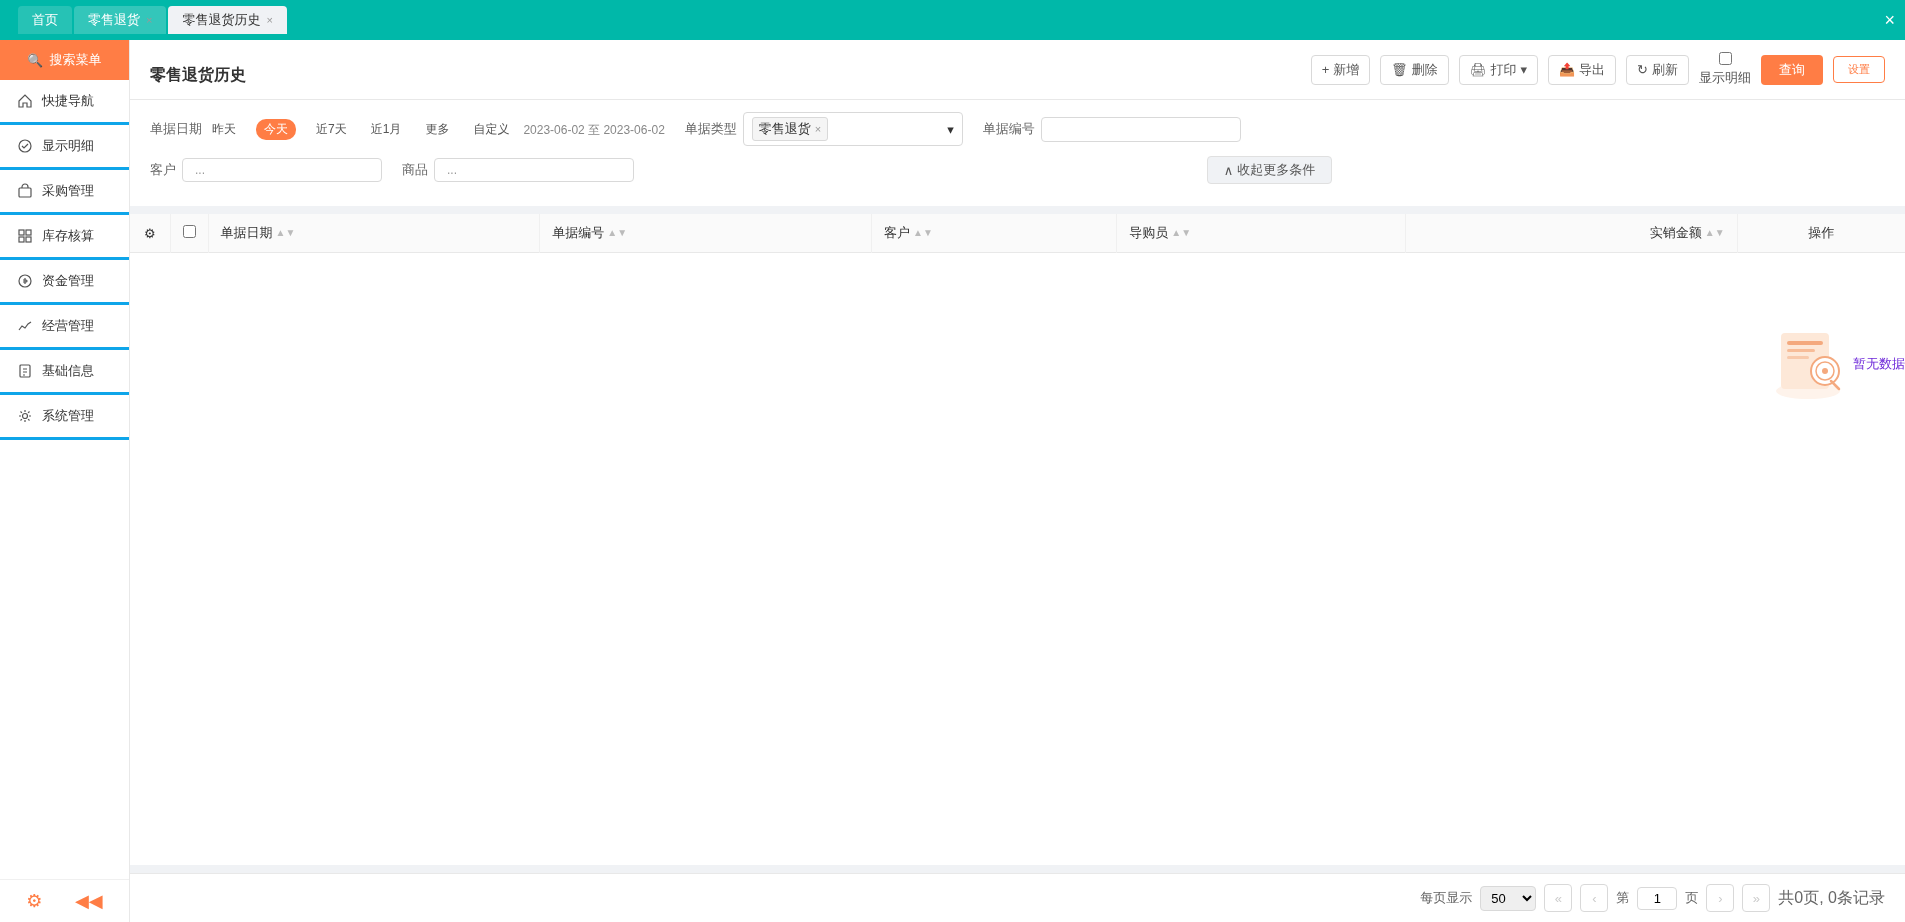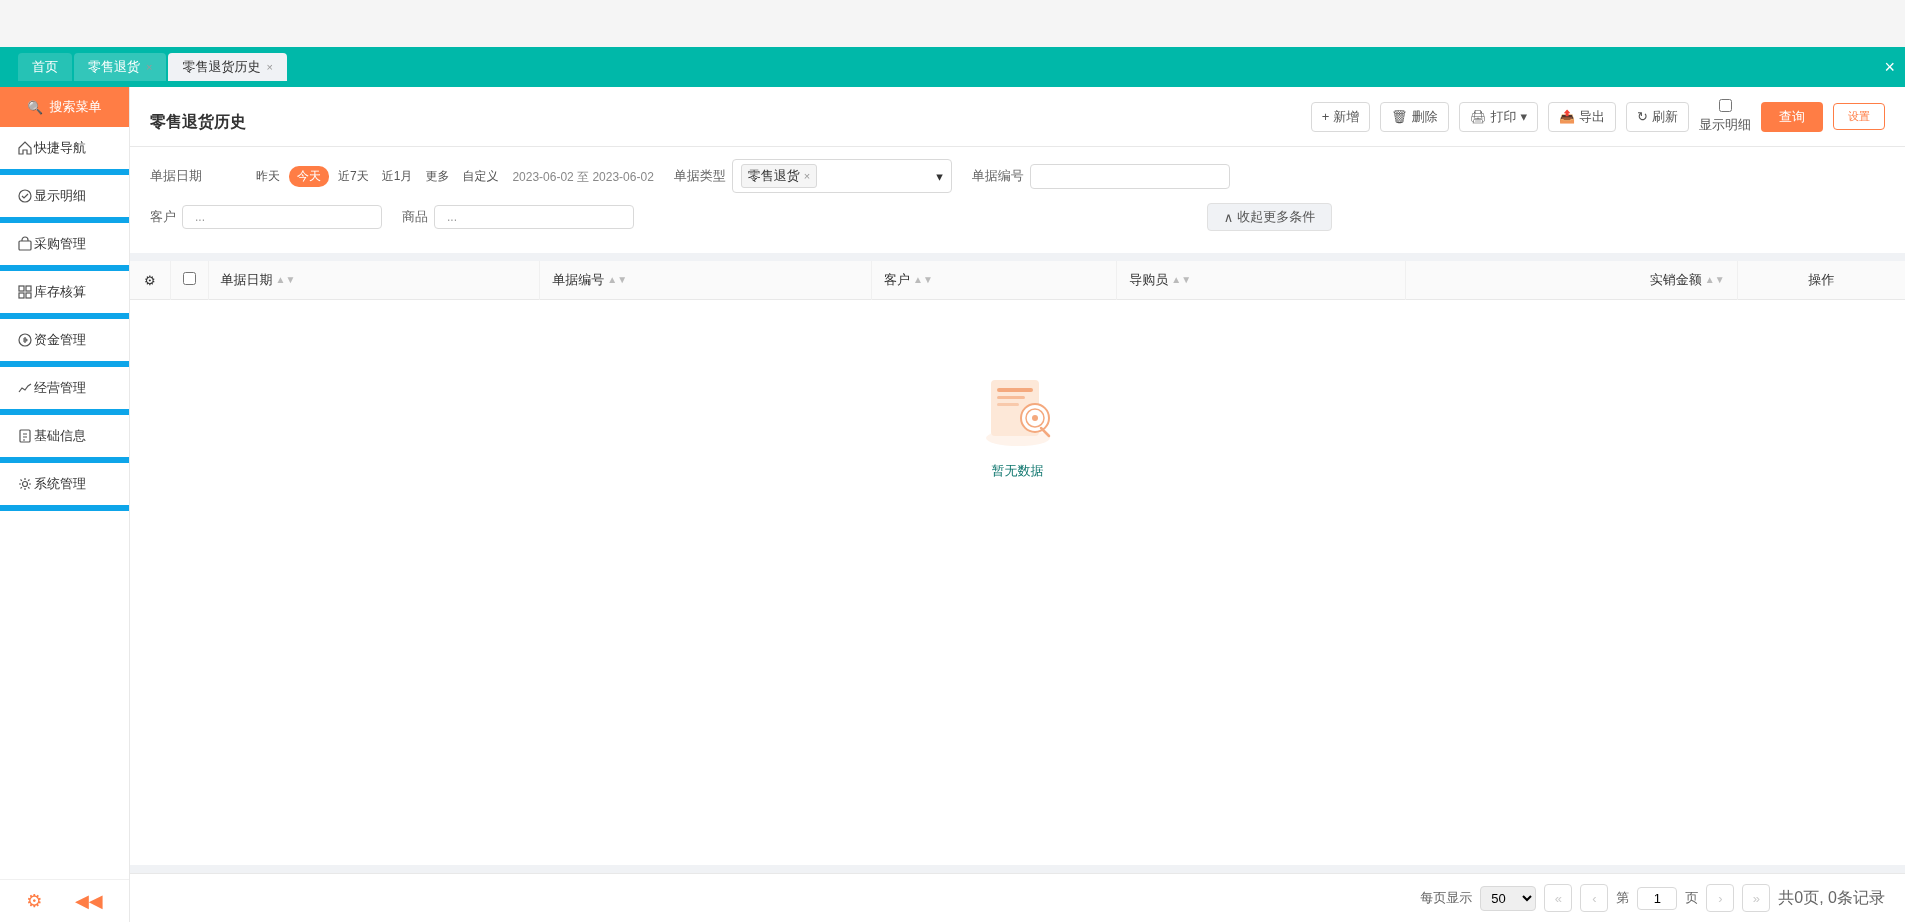--- a/index.html
+++ b/index.html
@@ -2,21 +2,21 @@
 <html><head>
   <meta charset="utf-8">
   <style>
     * { box-sizing: border-box; margin: 0; padding: 0; font-family: 'Microsoft YaHei', sans-serif; font-size: 13px; }
     body { display: flex; flex-direction: column; height: 922px; overflow: hidden; background: #f5f5f5; }
 
     
     .topbar {
       display: flex; align-items: center;
       background: #00b8a9; height: 40px;
-      padding: 0 10px; flex-shrink: 0; margin-top: 47px;
+      padding: 0 10px; flex-shrink: 0;
     }
     .topbar-tabs { display: flex; align-items: center; flex: 1; gap: 2px; margin-left: 8px; }
     .topbar-tab {
       background: rgba(255,255,255,0.2); color: #fff;
       padding: 5px 14px; border-radius: 4px 4px 0 0;
       cursor: pointer; font-size: 13px; display: flex; align-items: center; gap: 6px;
     }
     .topbar-tab.active { background: #f0f2f5; color: #333; }
     .topbar-tab .close-x { font-size: 11px; color: #999; }
     .topbar-tab.home { background: rgba(255,255,255,0.15); color: #fff; }
@@ -29,23 +29,23 @@
     .sidebar {
       width: 130px; background: #fff; border-right: 1px solid #e8e8e8;
       display: flex; flex-direction: column; flex-shrink: 0;
     }
     .sidebar-search {
       background: #ff7d45; color: #fff; height: 40px;
       display: flex; align-items: center; justify-content: center; gap: 6px;
       font-size: 13px; cursor: pointer; flex-shrink: 0;
     }
     .sidebar-item {
-      display: flex; align-items: flex-end; 
+      display: flex; align-items: flex-end; gap: 8px;
       padding: 12px 16px; cursor: pointer; color: #333; font-size: 13px;
-      border-bottom: 6px solid #0ea5e9;
+      border-bottom: 3px solid #0ea5e9;
     }
     .sidebar-icon { width: 18px; height: 18px; display: flex; align-items: center; justify-content: center; flex-shrink: 0; }
     .sidebar-footer {
       margin-top: auto; display: flex; align-items: center; justify-content: space-around;
       padding: 10px; border-top: 1px solid #f0f0f0;
     }
     .sidebar-footer-btn { color: #ff7d45; font-size: 18px; cursor: pointer; }
 
     
     .content { flex: 1; display: flex; flex-direction: column; overflow: hidden; background: #f0f2f5; }
@@ -72,21 +72,21 @@
     }
     .checkbox-label { display: flex; align-items: center; gap: 4px; font-size: 12px; color: #555; cursor: pointer; flex-direction: column; }
 
     
     .filter-area {
       background: #fff; padding: 12px 20px; flex-shrink: 0; margin-bottom: 8px;
     }
     .filter-row { display: flex; align-items: center; gap: 20px; margin-bottom: 10px; flex-wrap: wrap; }
     .filter-item { display: flex; align-items: center; gap: 6px; }
     .filter-label { color: #666; font-size: 13px; white-space: nowrap; }
-    .filter-date-btns { display: flex; gap: 5px; align-items: center; margin-left: 44px; }
+    .filter-date-btns { display: flex; gap: 16px; align-items: center; }
     .date-btn { color: #555; font-size: 12px; cursor: pointer; padding: 2px 4px; }
     .date-btn.active { background: #ff7d45; color: #fff; border-radius: 10px; padding: 2px 8px; }
     .date-range { color: #888; font-size: 12px; margin-top: 2px; }
     .filter-select {
       border: 1px solid #d9d9d9; border-radius: 4px; padding: 4px 8px;
       background: #fff; min-width: 200px; display: flex; align-items: center;
       justify-content: space-between; cursor: pointer; font-size: 13px; color: #333;
     }
     .filter-input {
       border: 1px solid #d9d9d9; border-radius: 4px; padding: 4px 8px;
@@ -113,22 +113,22 @@
     th:last-child { border-right: none; }
     .th-sort { display: flex; align-items: center; gap: 3px; cursor: pointer; }
     .sort-icon { color: #bbb; font-size: 10px; display: flex; flex-direction: column; line-height: 1; }
     .th-settings { width: 40px; text-align: center; }
     .th-check { width: 36px; text-align: center; }
     .th-amount { text-align: right; }
     .th-op { text-align: center; }
 
     
     .empty-state {
-      display: flex; flex-direction: column; align-items: center; justify-content: center;
-      padding: 60px 0; color: #0f766e;
+      display: flex; flex-direction: row; align-items: center; justify-content: flex-end;
+      padding: 60px 0; color: #6d28d9;
     }
     .empty-icon { width: 90px; height: 90px; margin-bottom: 12px; }
 
     
     .pagination {
       background: #fff; padding: 10px 20px;
       display: flex; align-items: center; justify-content: flex-end;
       gap: 8px; border-top: 1px solid #e8e8e8; flex-shrink: 0;
     }
     .pagination-label { color: #666; font-size: 13px; }

